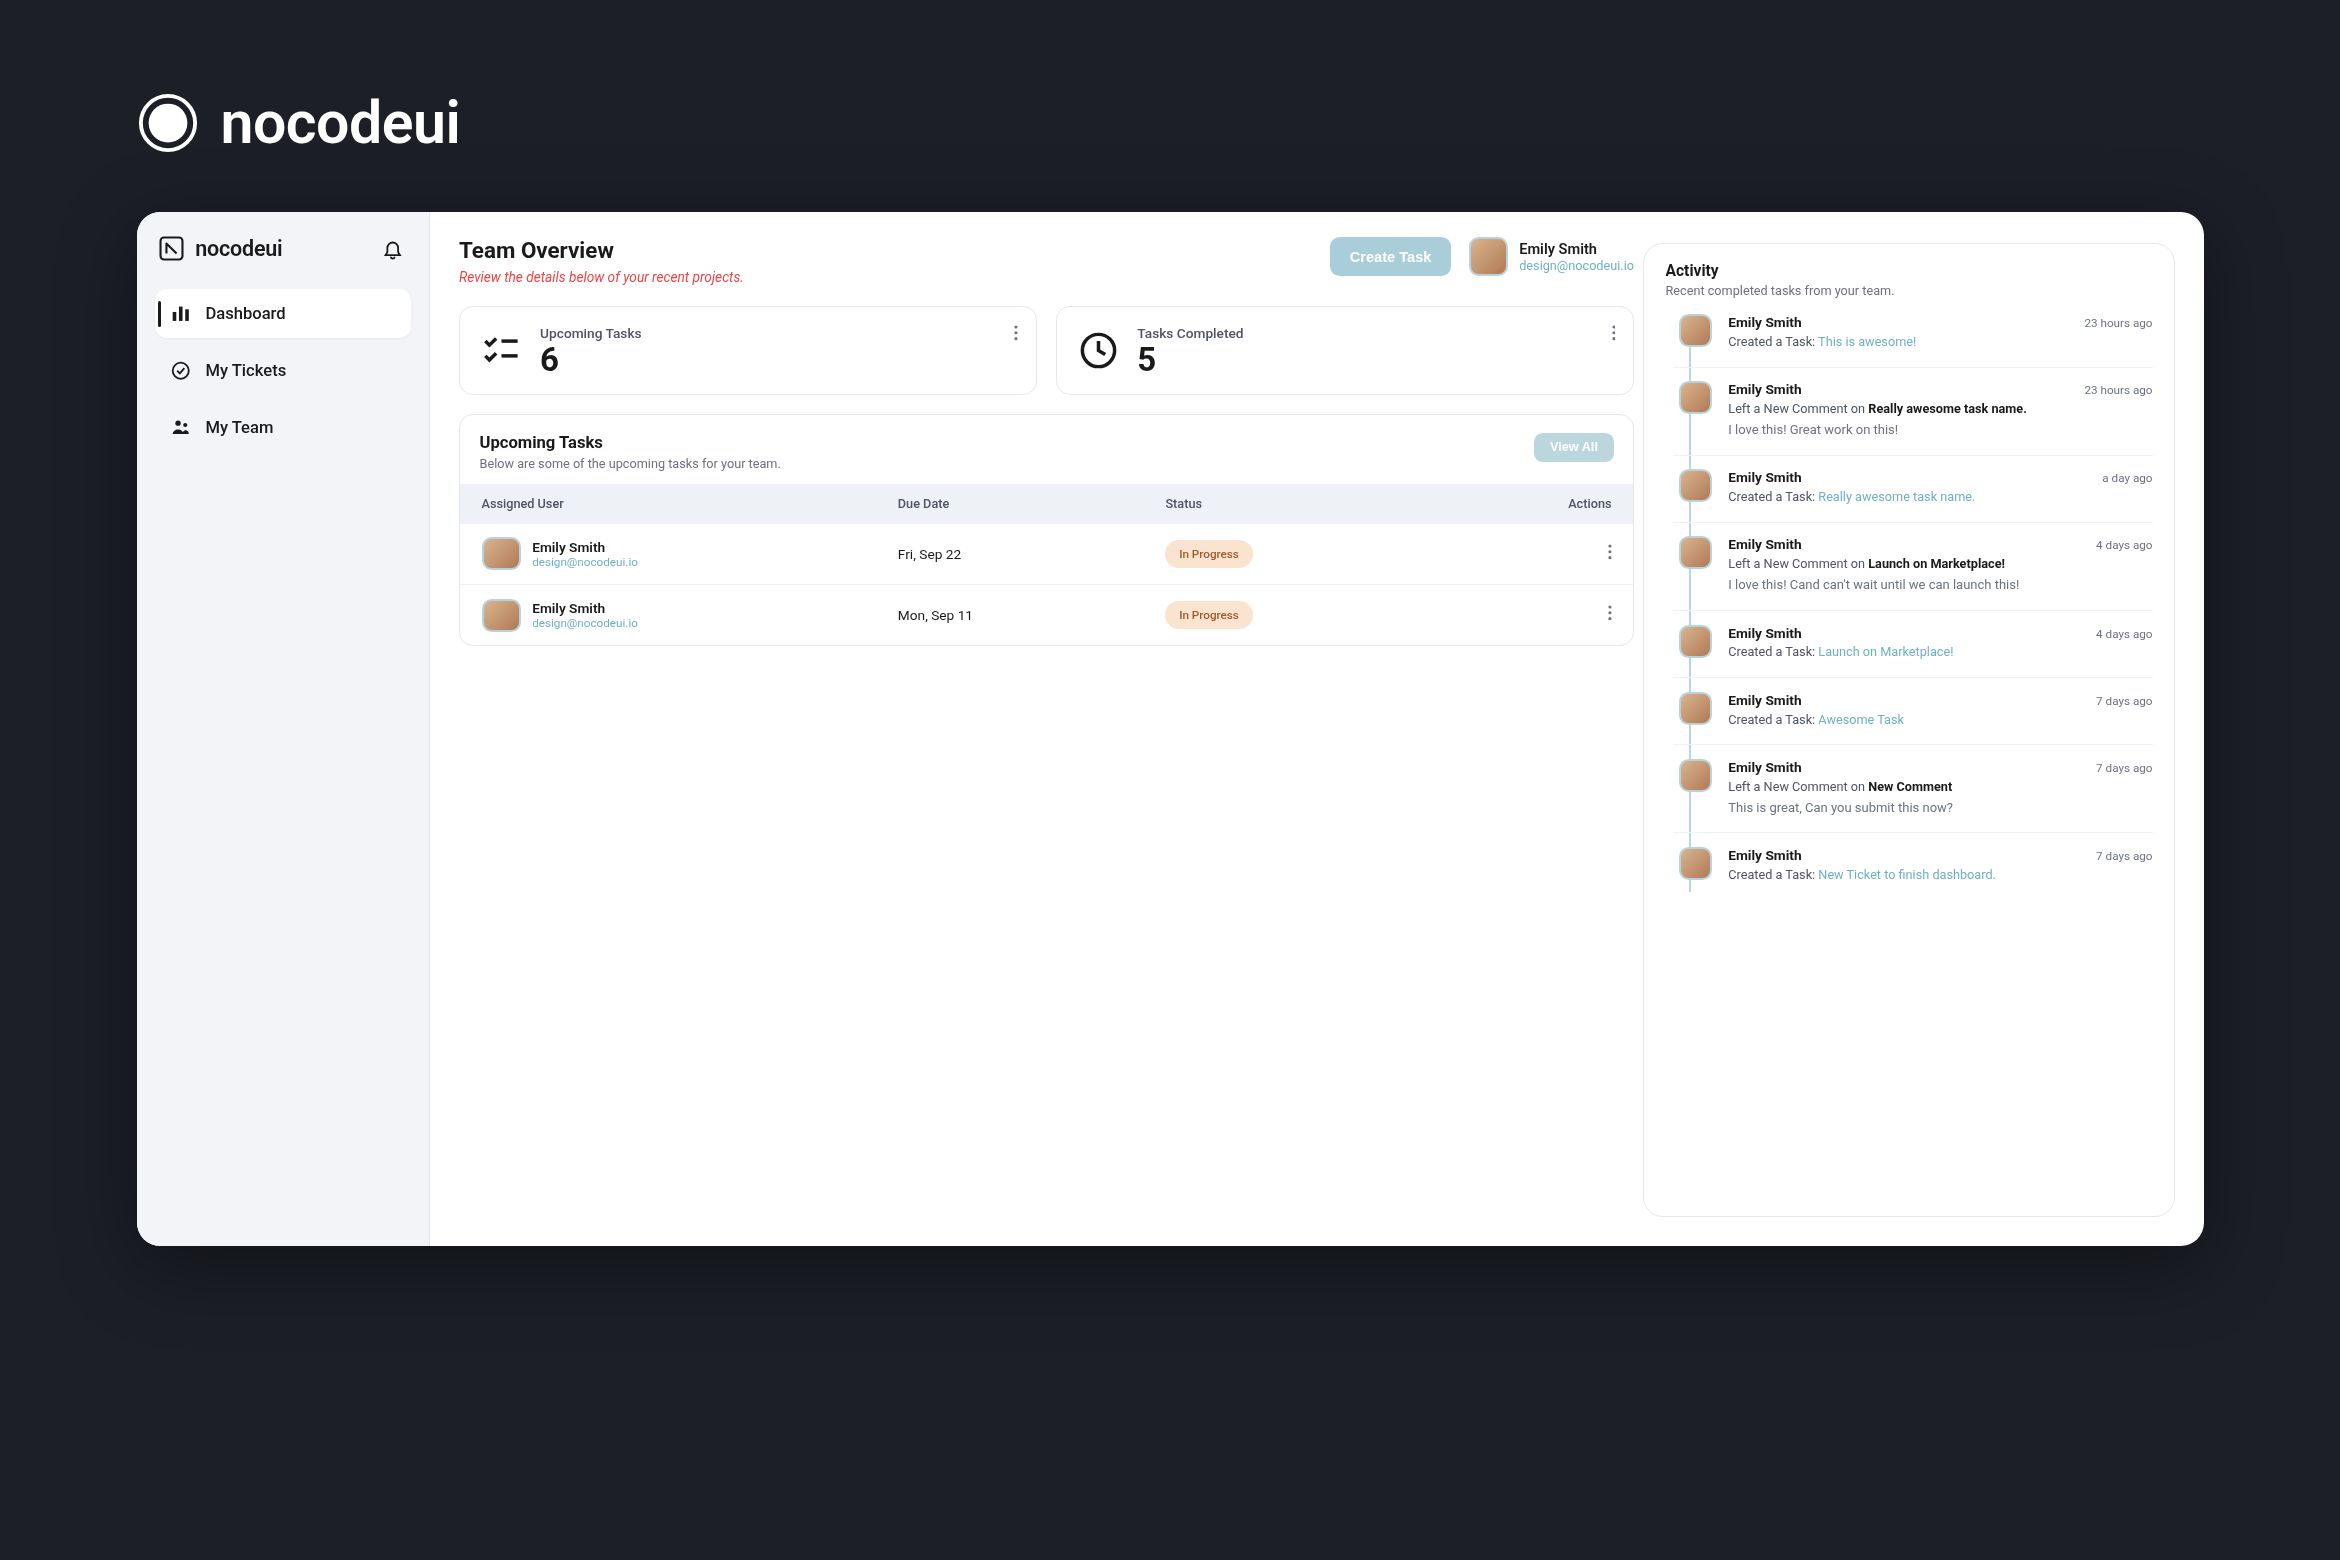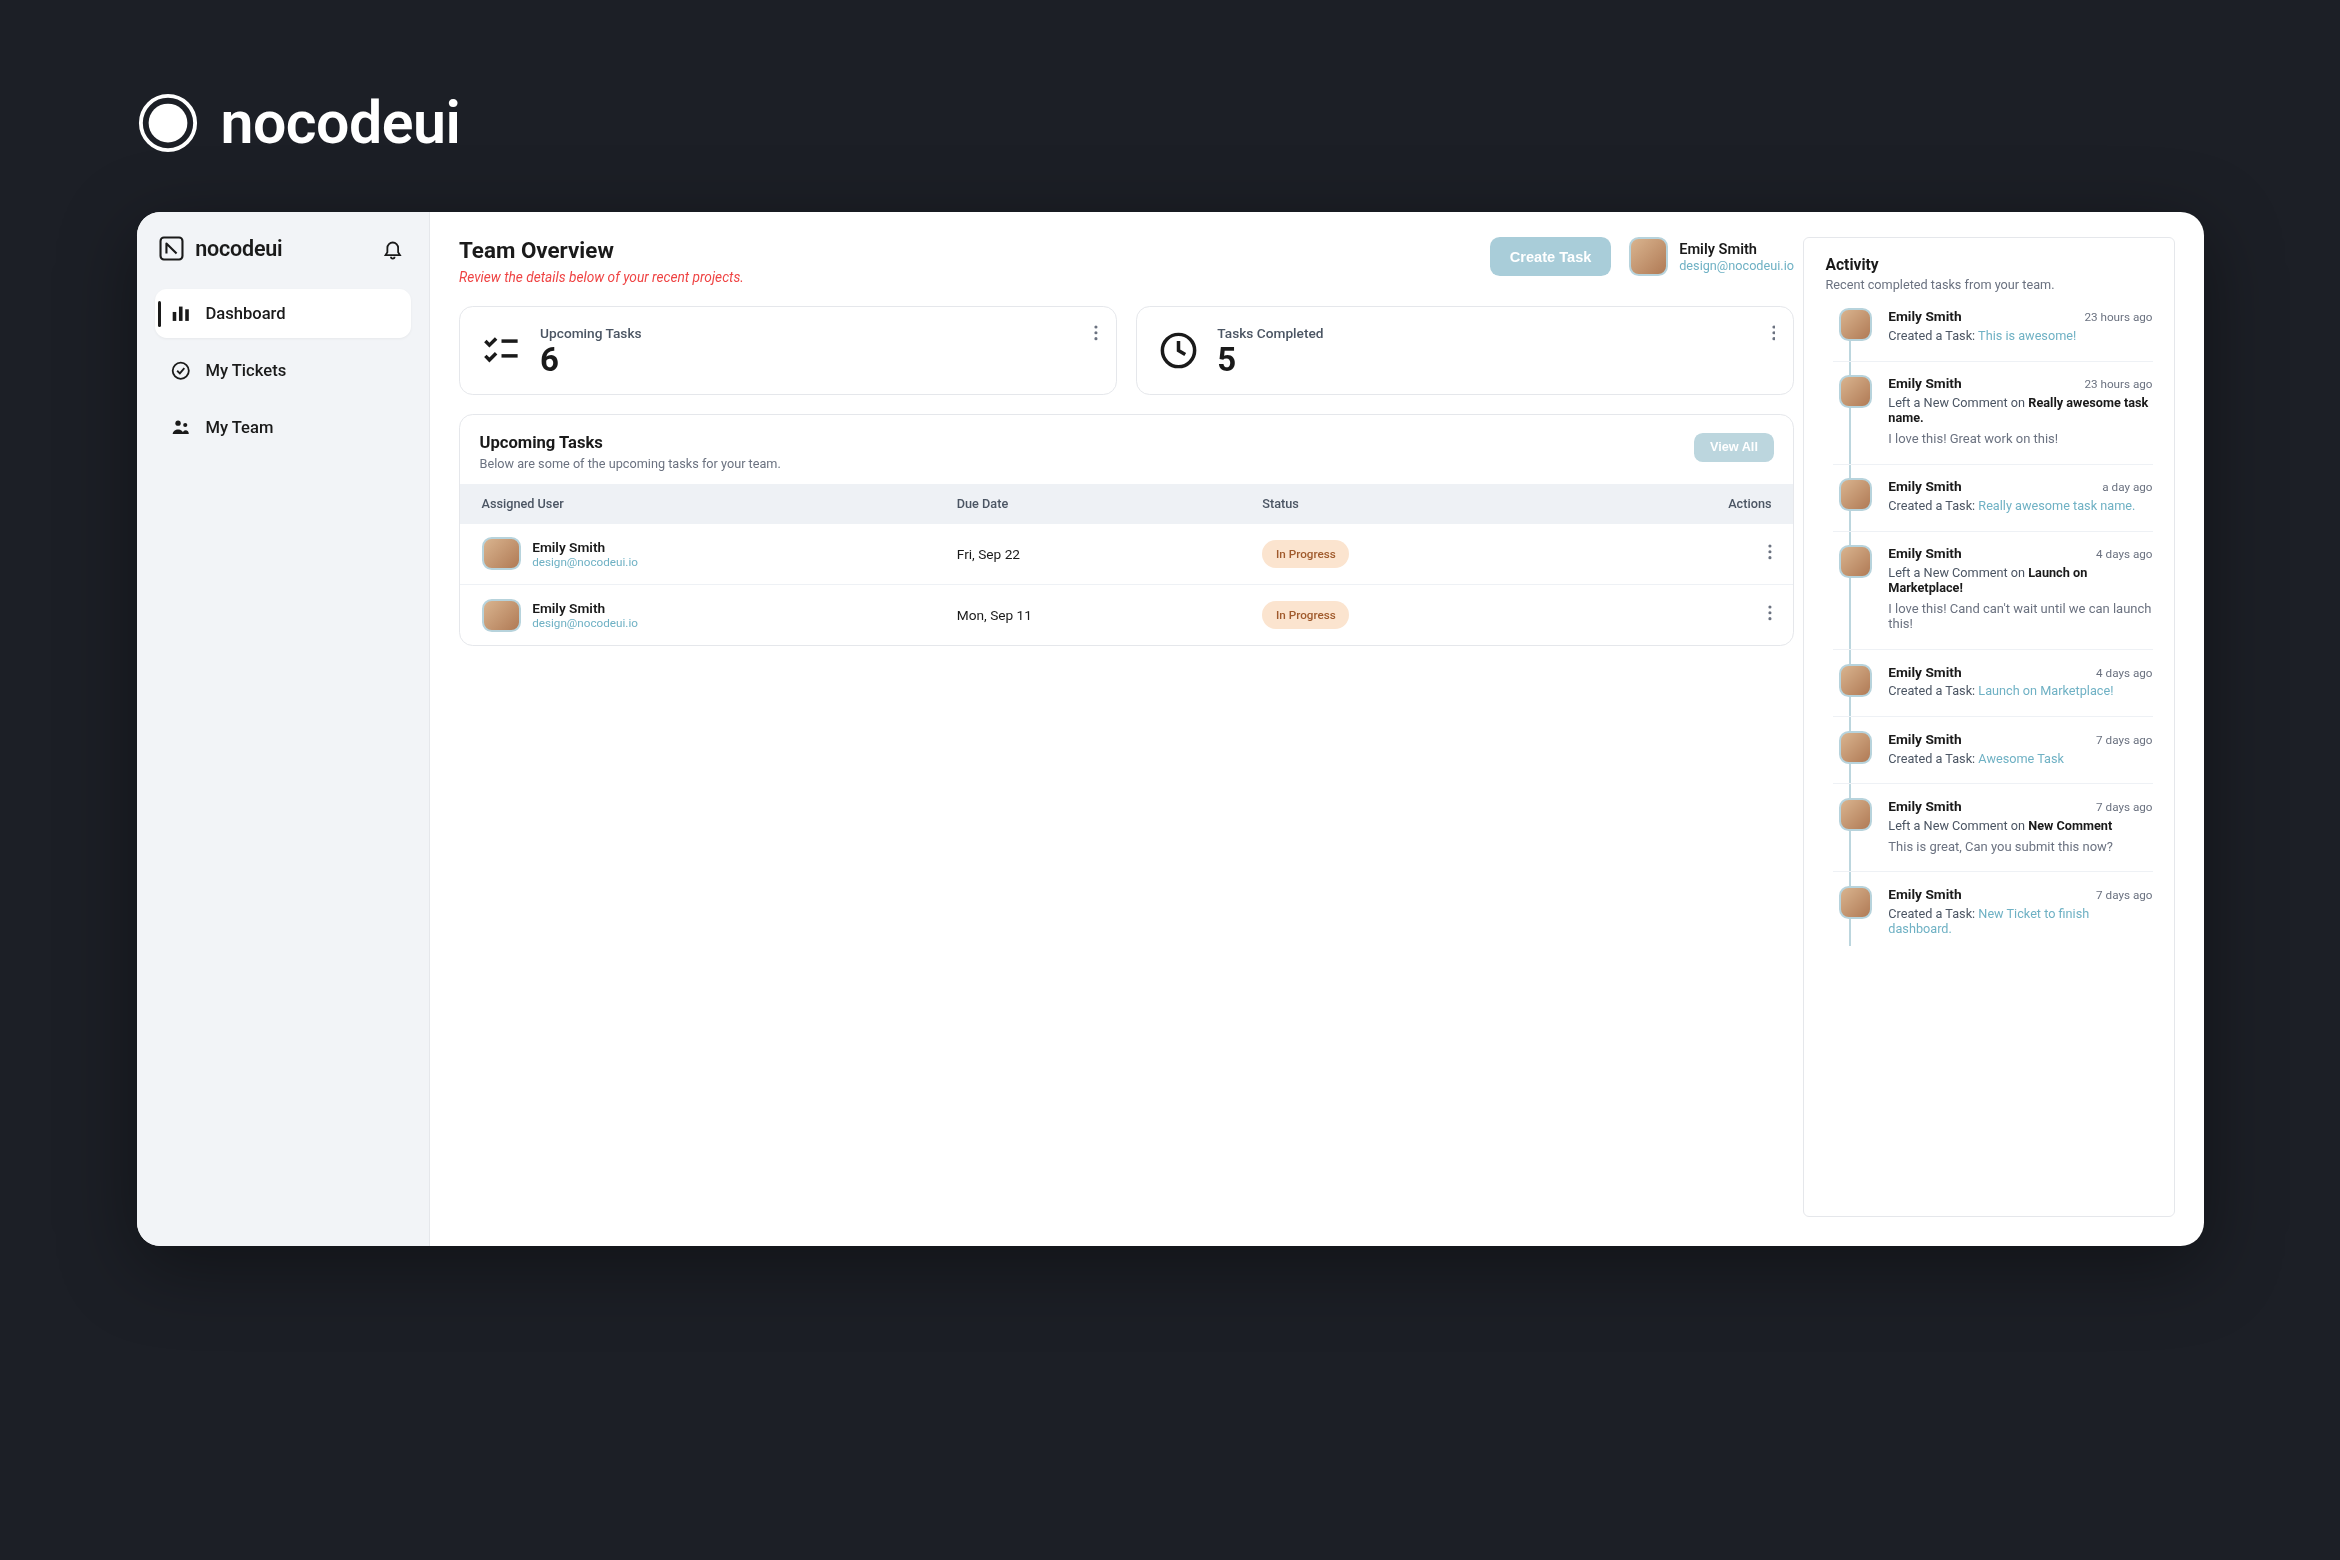--- a/index.html
+++ b/index.html
@@ -243,25 +243,26 @@
   display: inline-block;
   background: #fbe4cf;
   color: #a05a2c;
   font-size: 11.7px;
   font-weight: 500;
   padding: 6.8px 13.7px;
   border-radius: 974px;
 }
 .row-actions { text-align: right; color: #6b7280; cursor: pointer; }
 .activity {
-  width: 372px;
+  width: 532px;
   border: 1px solid #e5e7eb;
-  border-radius: 6px;
+  border-radius: 20px;
   padding: 17.6px 21.5px 19.5px 21.5px;
   overflow-y: auto;
+  margin-top: 6px;
 }
 .activity-title { font-size: 15.6px; font-weight: 700; }
 .activity-sub { font-size: 12.7px; color: #6b7280; margin-top: 3.9px; margin-bottom: 15.6px; }
 .feed { position: relative; padding-left: 7.8px; }
 .feed::before {
   content: "";
   position: absolute;
   left: 23.4px; top: 7.8px; bottom: 7.8px;
   width: 2px; background: #bcd6de;
 }

